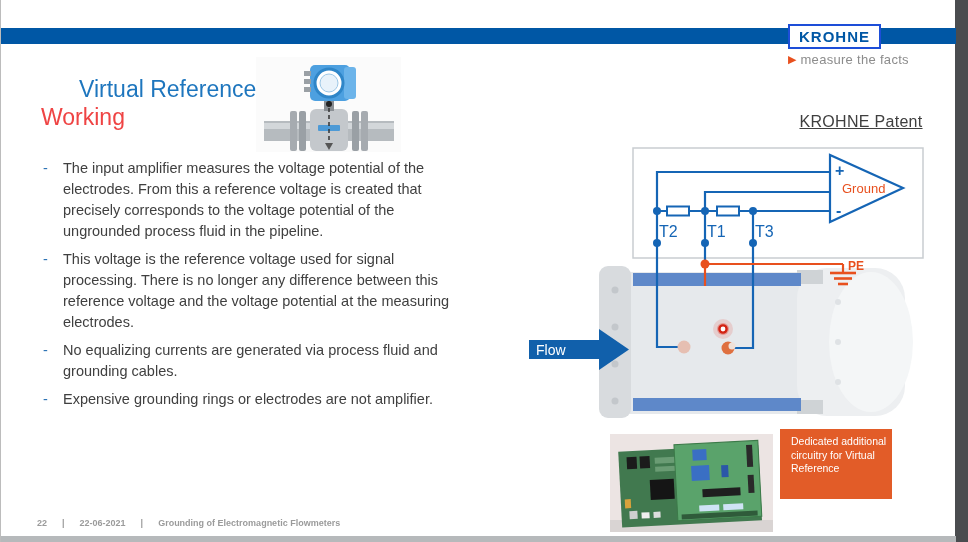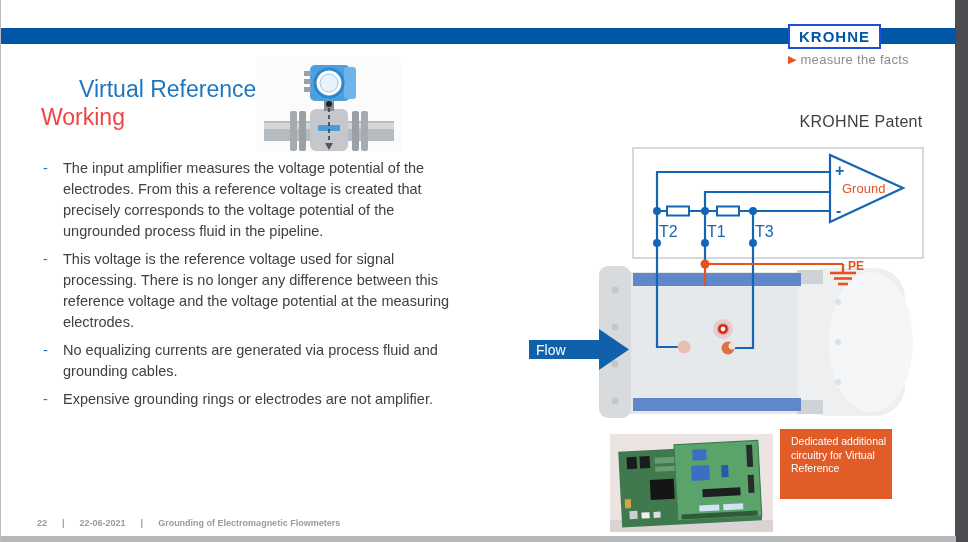--- a/index.html
+++ b/index.html
@@ -17,21 +17,21 @@
   .logo-box{left:787px;top:24px;width:93px;height:25px;background:#fff;border:2px solid #1d4ed8;
             box-sizing:border-box;display:flex;align-items:center;justify-content:center;}
   .logo-text{color:#0057a5;font-weight:bold;font-size:15px;letter-spacing:1px;}
   .tagline{left:787px;top:52px;display:flex;align-items:center;gap:4px;}
   .tagline-arrow{color:#e8501e;font-size:11px;line-height:11px;}
   .tagline-text{color:#8c8c8c;font-size:13px;letter-spacing:0.3px;}
 
   
   .page-title{left:40px;top:76px;font-size:23px;color:#1e76be;margin-left:38px;}
   .page-subtitle{left:40px;top:104px;font-size:23px;color:#ef4444;}
-  .patent-label{left:790px;top:113px;width:140px;text-align:center;font-size:16px;color:#3f3f3f;letter-spacing:0.3px;}
+  .patent-label{left:790px;top:113px;width:140px;text-align:center;font-size:16px;color:#3f3f3f;letter-spacing:0.3px;text-decoration:underline;}
 
   
   .bullets{left:42px;top:158px;width:428px;}
   .bullet{display:flex;margin-bottom:7px;font-size:14.5px;line-height:21px;color:#404040;}
   .bullet .dash{color:#2e74b5;width:20px;flex:0 0 20px;}
 
   
   .callout{left:779px;top:429px;width:112px;height:70px;background:#e25c28;box-sizing:border-box;
            padding:6px 5px 0 11px;color:#fff;font-size:10.5px;line-height:13.5px;}
 

